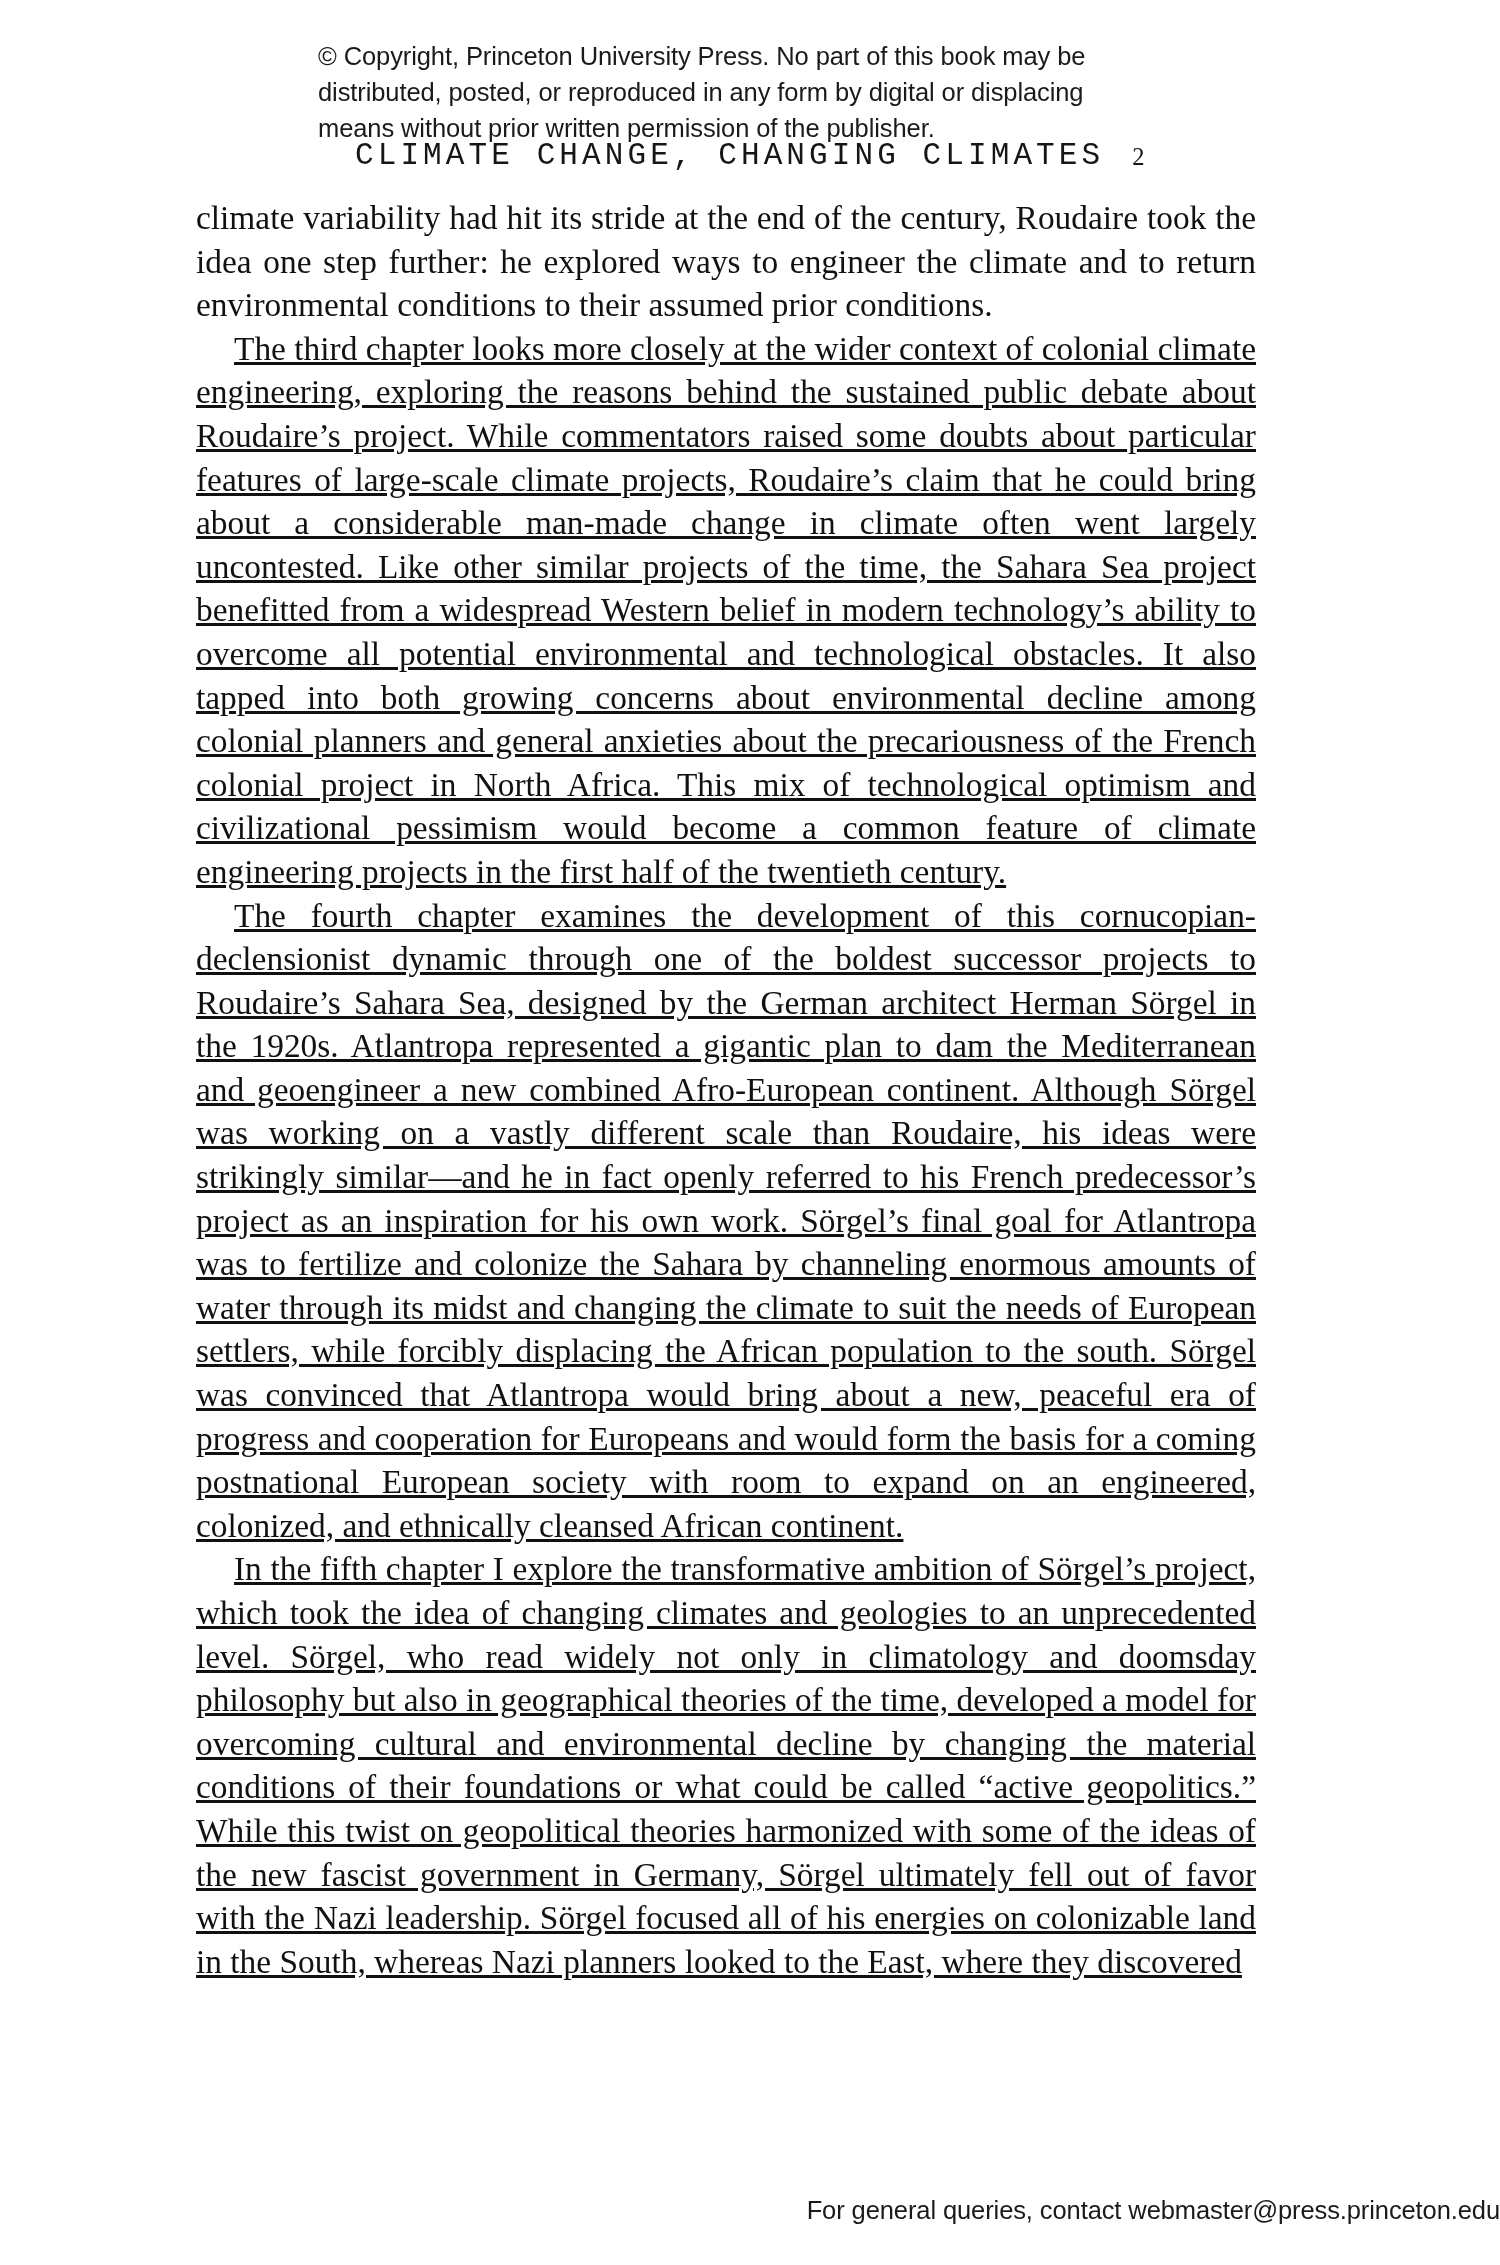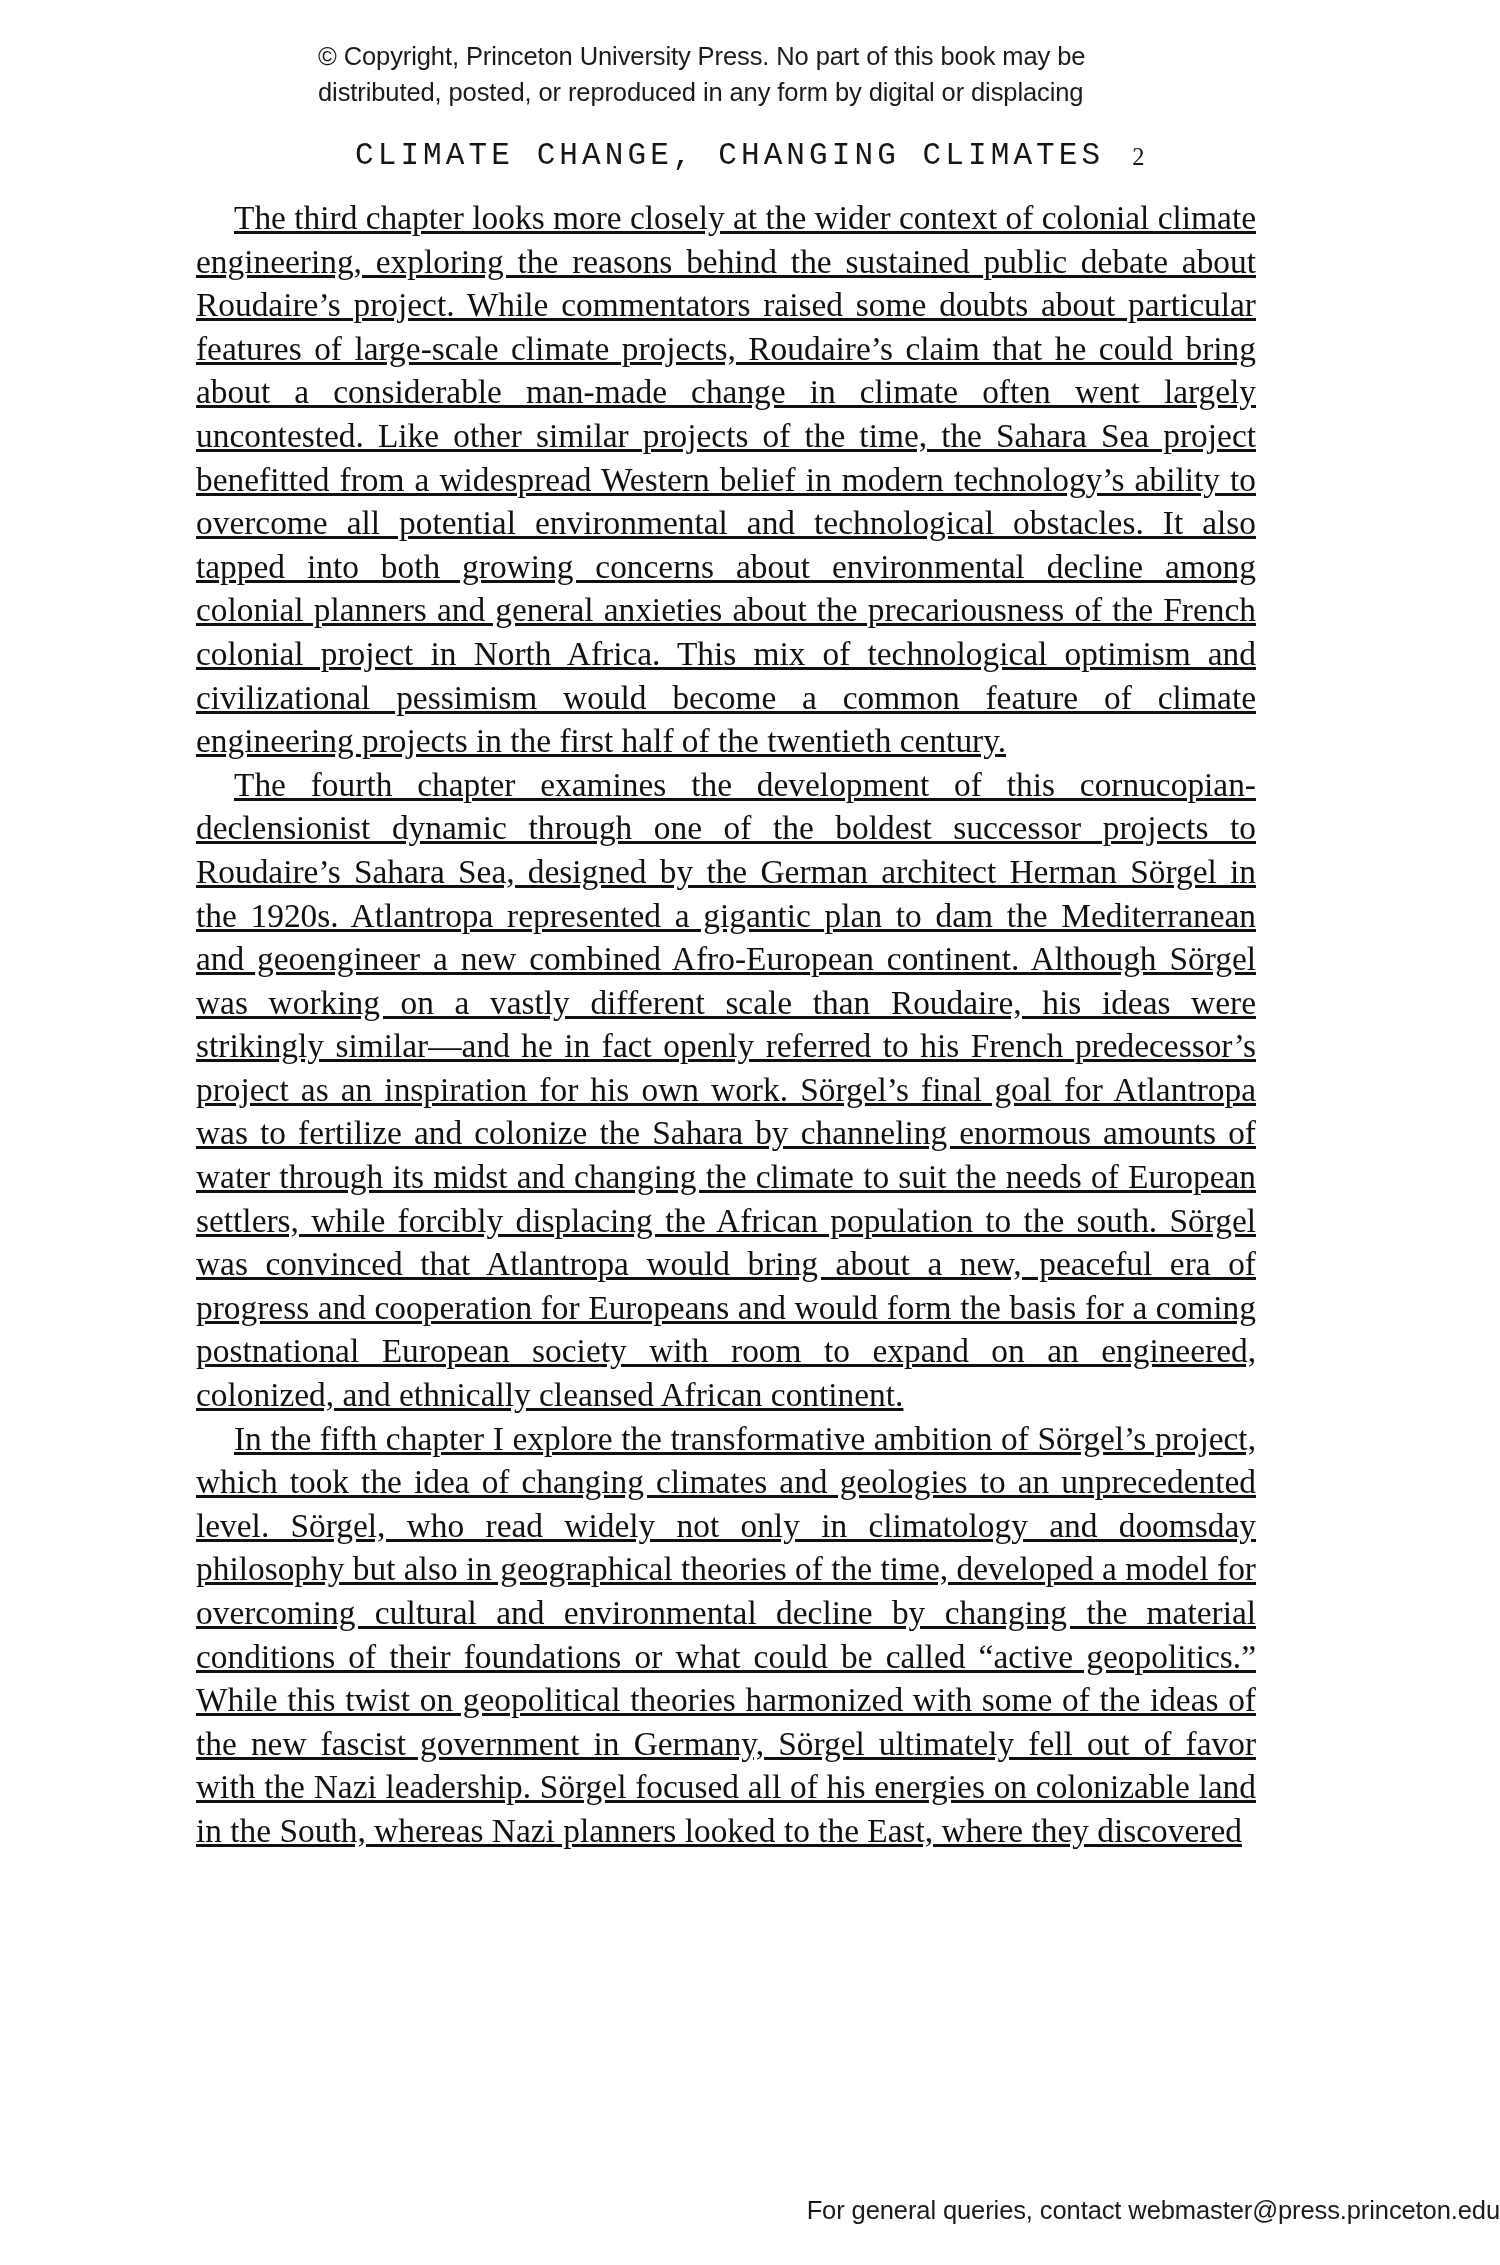--- a/index.html
+++ b/index.html
@@ -98,27 +98,29 @@
   }
 </style>
 </head>
 <body>
 
 <div class="page">
 
   <div class="copyright">
     <span class="cline">© Copyright, Princeton University Press. No part of this book may be</span>
     <span class="cline">distributed, posted, or reproduced in any form by digital or displacing</span>
+    <span class="cline">means without prior written permission of the publisher.</span>
   </div>
 
   <div class="running-head">
     <span class="rh-title">CLIMATE CHANGE, CHANGING CLIMATES</span><span class="rh-folio">2</span>
   </div>
 
   <div class="textblock">
+    <p>climate variability had hit its stride at the end of the century, Roudaire took the idea one step further: he explored ways to engineer the climate and to return environmental conditions to their assumed prior conditions.</p>
     <p class="indent">The third chapter looks more closely at the wider context of colonial climate engineering, exploring the reasons behind the sustained public debate about Roudaire’s project. While commentators raised some doubts about particular features of large-scale climate projects, Roudaire’s claim that he could bring about a considerable man-made change in climate often went largely uncontested. Like other similar projects of the time, the Sahara Sea project benefitted from a widespread Western belief in modern technology’s ability to overcome all potential environmental and technological obstacles. It also tapped into both growing concerns about environmental decline among colonial planners and general anxieties about the precariousness of the French colonial project in North Africa. This mix of technological optimism and civilizational pessimism would become a common feature of climate engineering projects in the first half of the twentieth century.</p>
     <p class="indent">The fourth chapter examines the development of this cornucopian-declensionist dynamic through one of the boldest successor projects to Roudaire’s Sahara Sea, designed by the German architect Herman Sörgel in the 1920s. Atlantropa represented a gigantic plan to dam the Mediterranean and geoengineer a new combined Afro-European continent. Although Sörgel was working on a vastly different scale than Roudaire, his ideas were strikingly similar—and he in fact openly referred to his French predecessor’s project as an inspiration for his own work. Sörgel’s final goal for Atlantropa was to fertilize and colonize the Sahara by channeling enormous amounts of water through its midst and changing the climate to suit the needs of European settlers, while forcibly displacing the African population to the south. Sörgel was convinced that Atlantropa would bring about a new, peaceful era of progress and cooperation for Europeans and would form the basis for a coming postnational European society with room to expand on an engineered, colonized, and ethnically cleansed African continent.</p>
     <p class="indent">In the fifth chapter I explore the transformative ambition of Sörgel’s project, which took the idea of changing climates and geologies to an unprecedented level. Sörgel, who read widely not only in climatology and doomsday philosophy but also in geographical theories of the time, developed a model for overcoming cultural and environmental decline by changing the material conditions of their foundations or what could be called “active geopolitics.” While this twist on geopolitical theories harmonized with some of the ideas of the new fascist government in Germany, Sörgel ultimately fell out of favor with the Nazi leadership. Sörgel focused all of his energies on colonizable land in the South, whereas Nazi planners looked to the East, where they discovered</p>
   </div>
 
   <div class="footer">For general queries, contact webmaster@press.princeton.edu</div>
 
 </div>
 
 </body></html>

